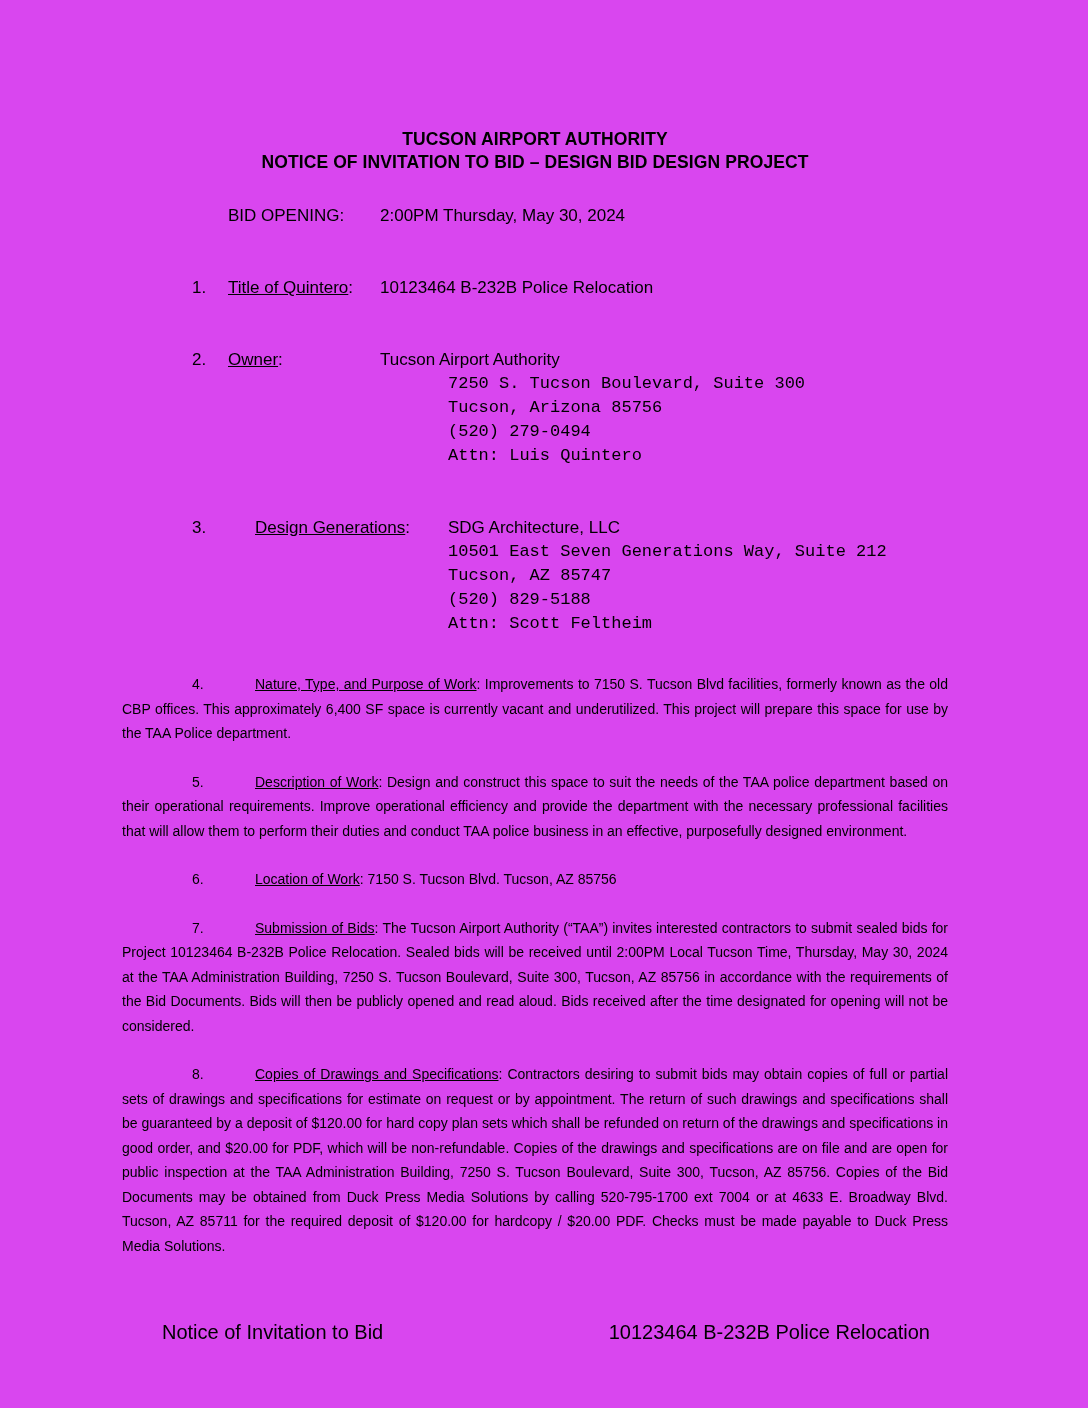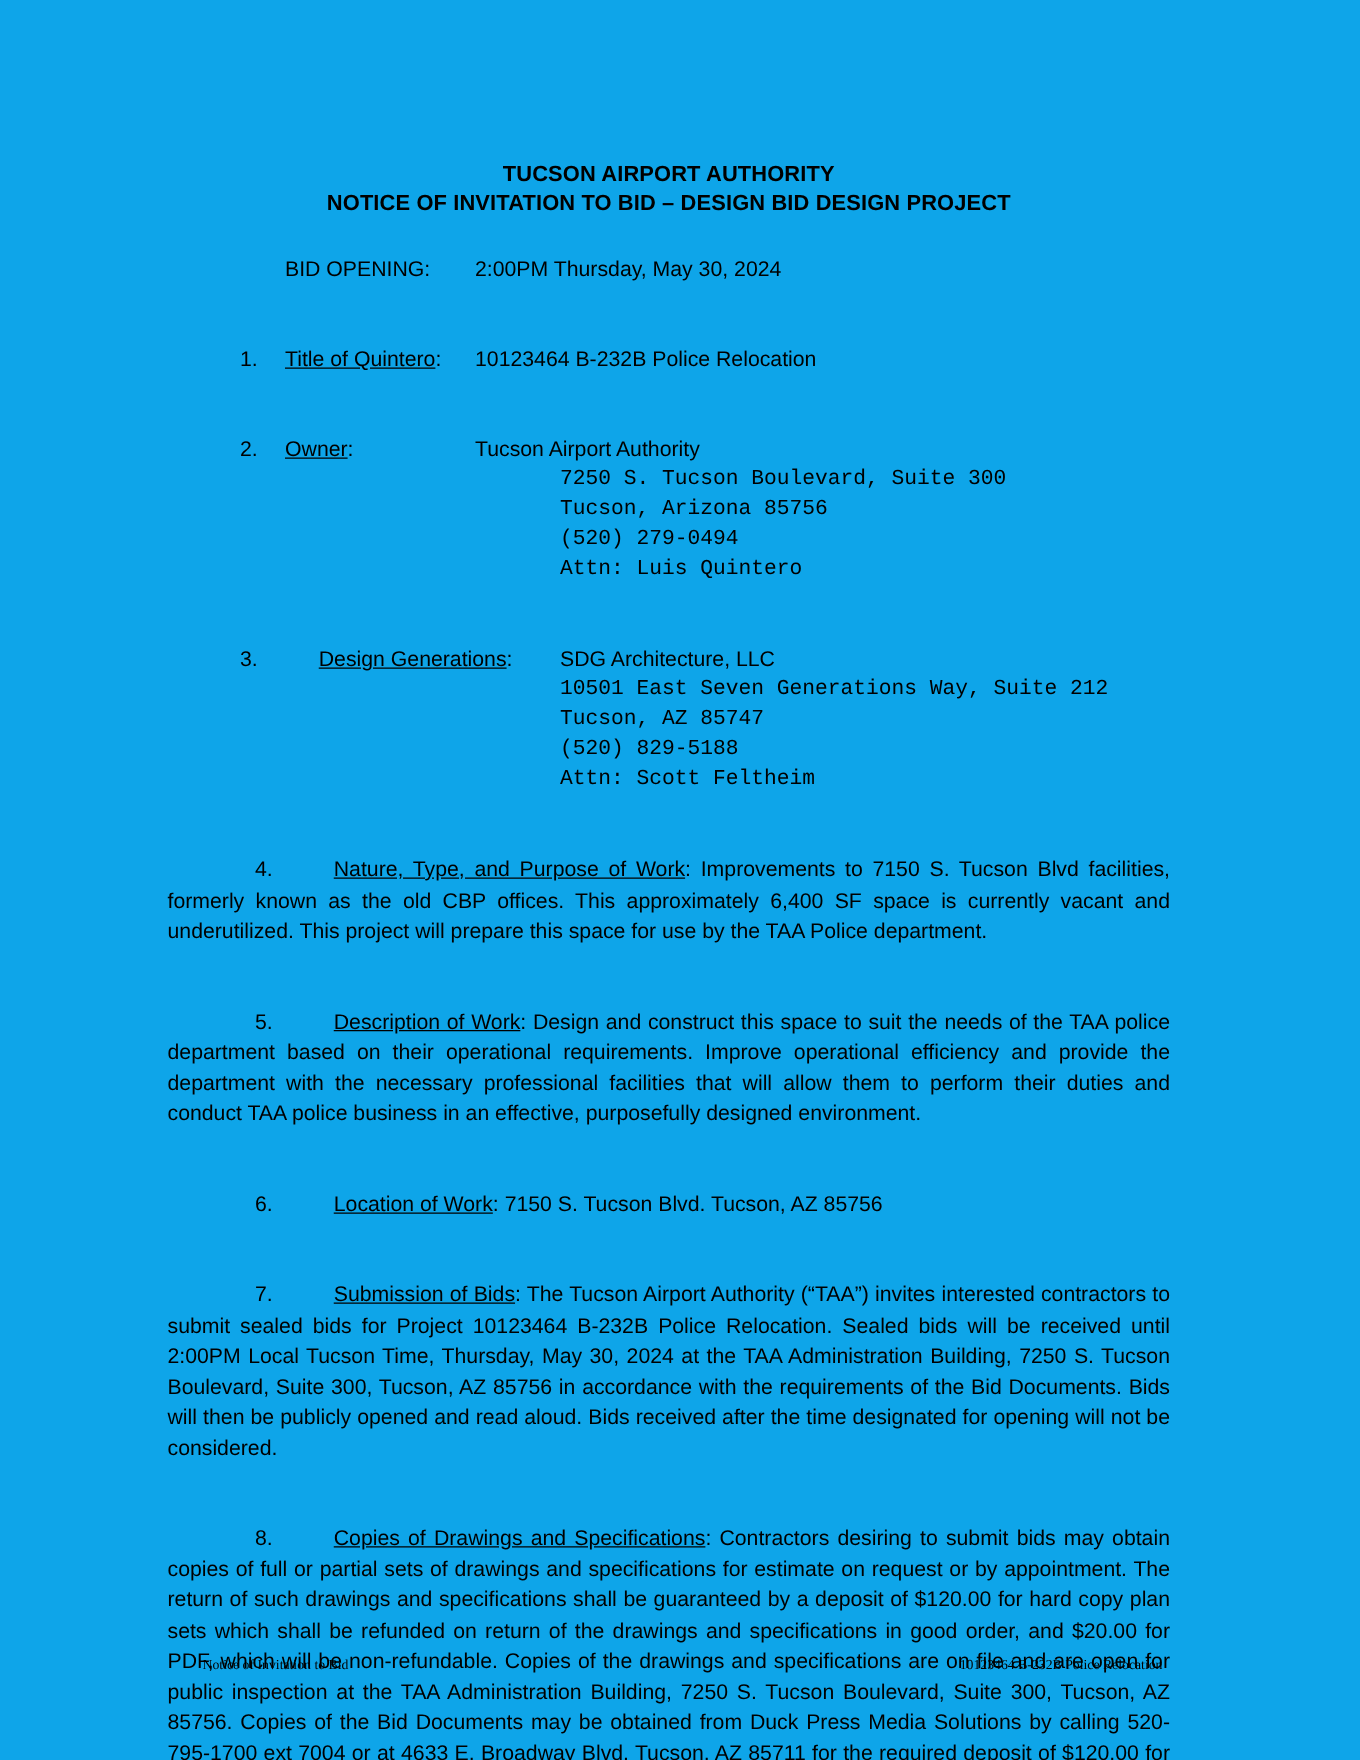--- a/index.html
+++ b/index.html
@@ -14,21 +14,21 @@
     font-family: "Liberation Sans", sans-serif;
     color: #000000;
     -webkit-font-smoothing: antialiased;
   }
 
   .page {
     position: absolute;
     left: 0; top: 0;
     width: 1088px;
     height: 1408px;
-    background: #0ea5e9;
+    background: #d946ef;
   }
 
   
   .doc-header {
     position: absolute;
     left: 122px;
     top: 128px;
     width: 826px;
     text-align: center;
   }
@@ -86,47 +86,46 @@
     font-size: 17px;
     line-height: 24px;
   }
   .addr-lines div { white-space: nowrap; font-family: Liberation Mono, monospace; }
 
   .spacer-24 { height: 24px; }
   .spacer-12 { height: 12px; }
 
   
   .para {
-    font-size: 17px;
+    font-size: 14px;
     line-height: 24.5px;
     text-align: justify;
     text-justify: inter-word;
-    margin: 12px;
+    margin: 0;
     hyphens: none;
   }
   .para .lead-num {
     display: inline-block;
     width: 133px;
     text-indent: 70px;
   }
   .para .lead-label {
     text-decoration: underline;
   }
 
   
   .footer {
     position: absolute;
     left: 162px;
     top: 1322px;
     width: 768px;
     display: flex;
     justify-content: space-between;
-    font-size: 11px;
+    font-size: 20px;
     line-height: 20px;
-    font-family: Liberation Serif, serif;
   }
   .footer span { white-space: nowrap; }
 </style>
 </head>
 <body>
 
 <div class="page">
 
   <div class="doc-header">
     <div class="hline">TUCSON AIRPORT AUTHORITY</div>

